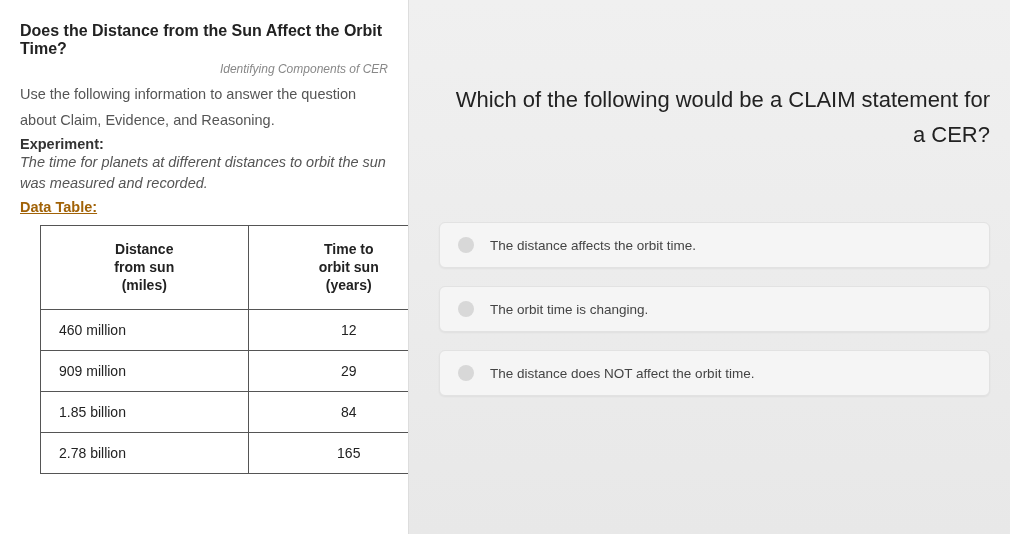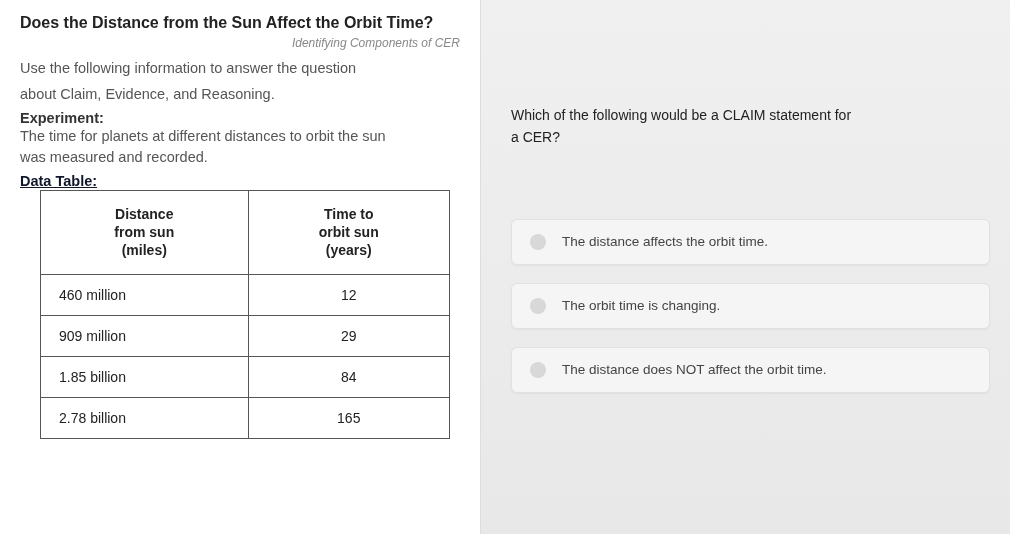--- a/index.html
+++ b/index.html
@@ -6,22 +6,22 @@
     body {
       font-family: Arial, Helvetica, sans-serif;
       width: 1010px;
       height: 534px;
       display: flex;
       background: #fff;
       color: #333;
       overflow: hidden;
     }
     .left-panel {
-      width: 480px;
-      padding: 14px 20px 20px 20px;
+      width: 408px;
+      padding: 22px 20px 20px 20px;
       background: #fff;
     }
     .right-panel {
       flex: 1;
       padding: 20px 20px 20px 30px;
       background: linear-gradient(180deg, #f0f0f0 0%, #e8e8e8 100%);
       border-left: 1px solid #ddd;
     }
     .title {
       font-size: 16px;
@@ -45,28 +45,29 @@
     .section-label {
       font-size: 14.5px;
       font-weight: bold;
       color: #333;
       margin-top: 2px;
     }
     .experiment-text {
       font-size: 14.5px;
       color: #555;
       line-height: 1.5;
+      font-style: italic;
     }
     .data-table-label {
       font-size: 14.5px;
       font-weight: bold;
       text-decoration: underline;
-      color: #0f172a;
+      color: #a16207;
       margin-top: 4px;
-      margin-bottom: 1px;
+      margin-bottom: 10px;
     }
     table {
       border-collapse: collapse;
       width: 410px;
       margin-left: 20px;
     }
     th, td {
       border: 1.5px solid #555;
       padding: 12px 18px;
       font-size: 14px;
@@ -74,24 +75,24 @@
     }
     th {
       font-weight: bold;
       text-align: center;
       padding: 14px 20px;
       line-height: 1.3;
     }
     td:first-child { text-align: left; }
     td:last-child { text-align: center; }
     .question {
-      font-size: 14px;
+      font-size: 22px;
       color: #222;
-      text-align: left;
-      margin-top: 84px;
+      text-align: right;
+      margin-top: 62px;
       margin-bottom: 70px;
       line-height: 1.6;
     }
     .option {
       background: #f5f5f5;
       border: 1px solid #e2e2e2;
       border-radius: 6px;
       padding: 14px 18px;
       margin-bottom: 18px;
       display: flex;

